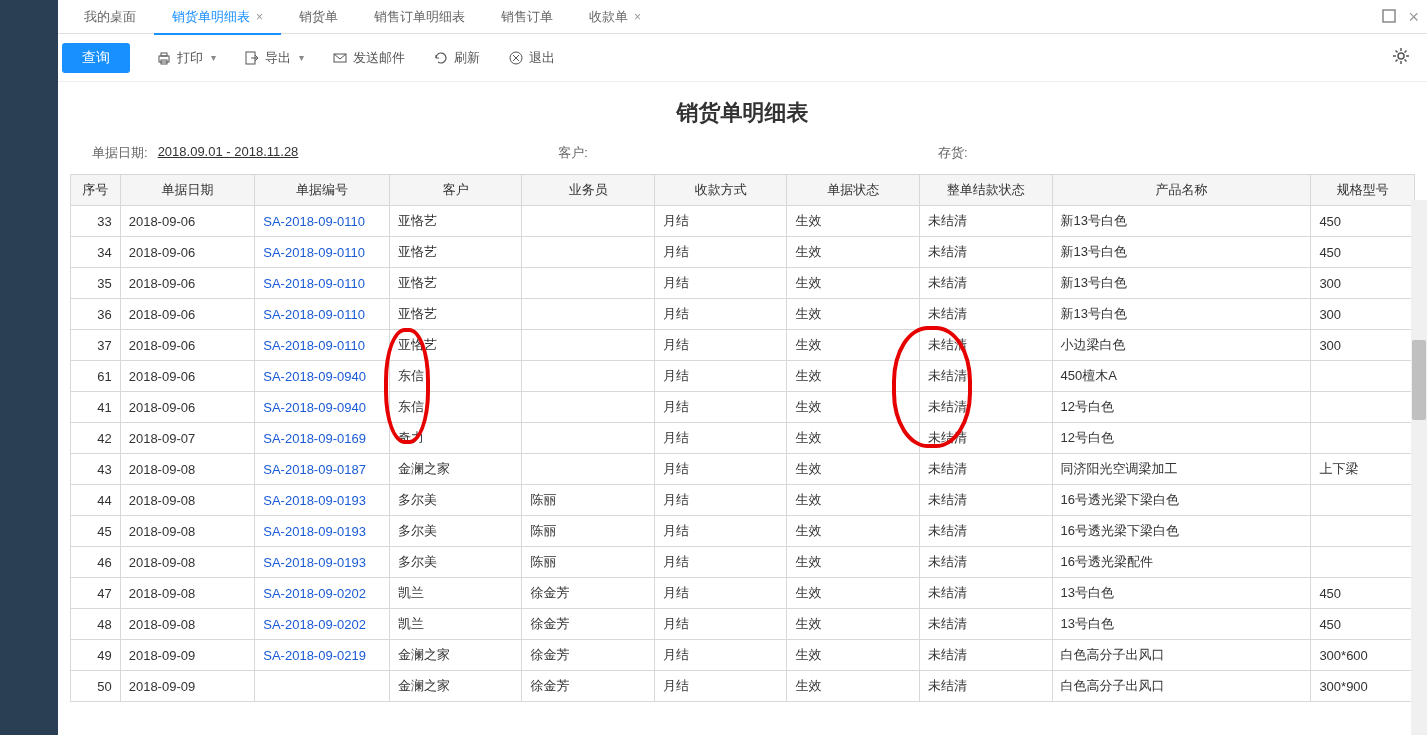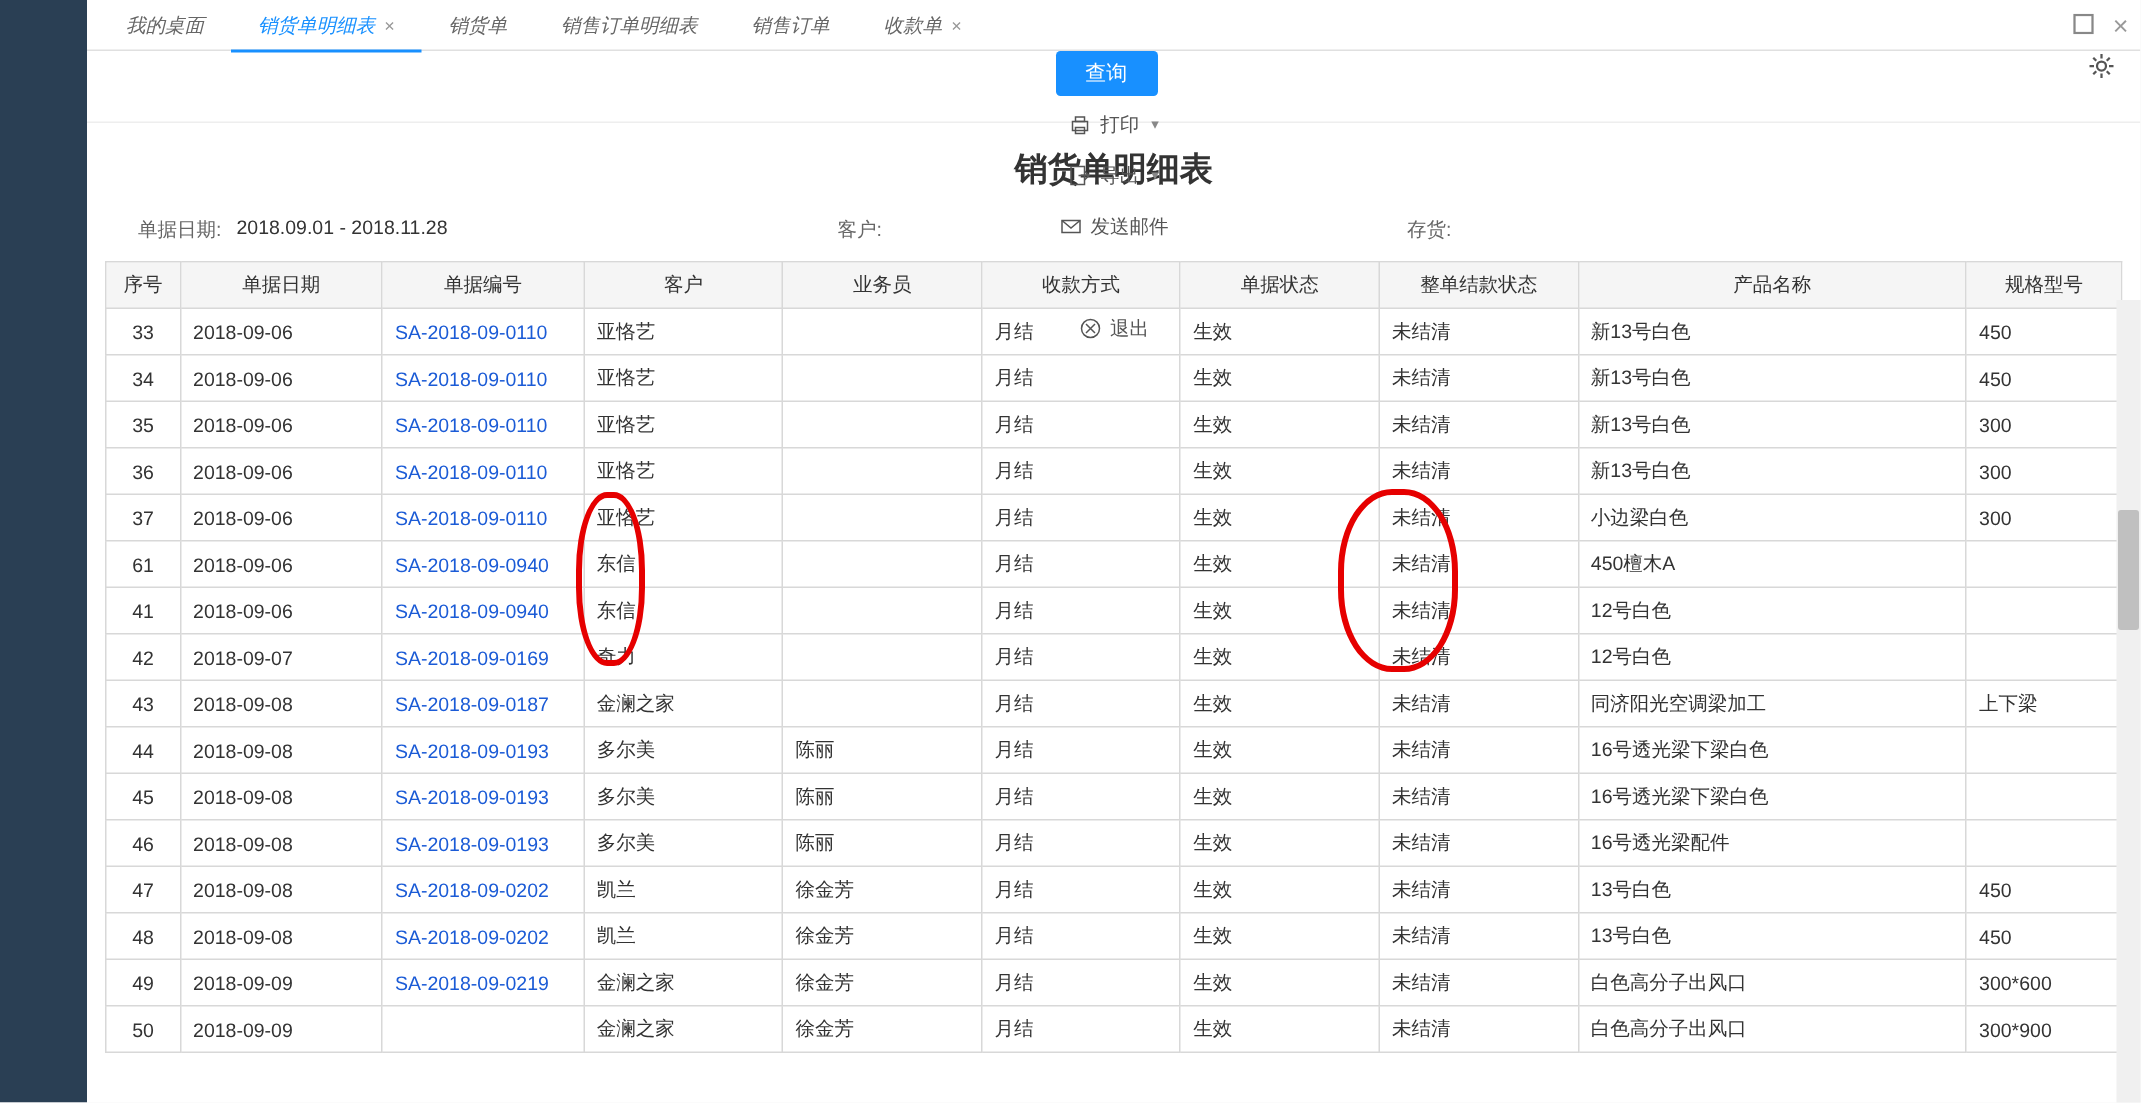--- a/index.html
+++ b/index.html
@@ -38,21 +38,20 @@
     .tab {
       padding: 0 18px;
       height: 34px;
       line-height: 34px;
       color: #666;
       cursor: pointer;
       position: relative;
       display: flex;
       align-items: flex-end;
       gap: 6px;
-      font-style: italic;
     }
     .tab.active {
       color: #1890ff;
       font-weight: 500;
     }
     .tab.active::after {
       content: '';
       position: absolute;
       bottom: -1px;
       left: 0;
@@ -79,21 +78,20 @@
       font-size: 14px;
     }
     .toolbar {
       display: flex;
       align-items: center;
       height: 48px;
       padding: 0 4px;
       gap: 4px;
       border-bottom: 1px solid #eee;
       position: relative;
-      flex-direction: column;
     }
     .btn-query {
       background: #1890ff;
       color: #fff;
       border: none;
       padding: 6px 20px;
       border-radius: 3px;
       cursor: pointer;
       font-size: 14px;
       margin-right: 10px;
@@ -138,21 +136,21 @@
       display: flex;
       padding: 8px 24px 12px;
       gap: 60px;
       color: #555;
     }
     .filter-item {
       display: flex;
       gap: 10px;
     }
     .filter-label { color: #666; }
-    .filter-value { color: #333; }
+    .filter-value { color: #333; text-decoration: underline; }
     .table-wrap {
       flex: 1;
       overflow: auto;
       margin: 0 12px;
       position: relative;
     }
     table {
       border-collapse: collapse;
       width: 100%;
       table-layout: fixed;
@@ -165,21 +163,21 @@
       overflow: hidden;
       text-overflow: ellipsis;
       height: 30px;
     }
     th {
       background: #f5f5f5;
       font-weight: normal;
       color: #333;
       text-align: center;
     }
-    td.center { text-align: center; }
+    td.center { text-align: right; }
     .link { color: #1b5bd6; cursor: pointer; }
     tr.highlight { background: #fff8e1; }
     .col-seq { width: 48px; }
     .col-date { width: 130px; }
     .col-docno { width: 130px; }
     .col-cust { width: 128px; }
     .col-sales { width: 128px; }
     .col-pay { width: 128px; }
     .col-status { width: 128px; }
     .col-settle { width: 128px; }

